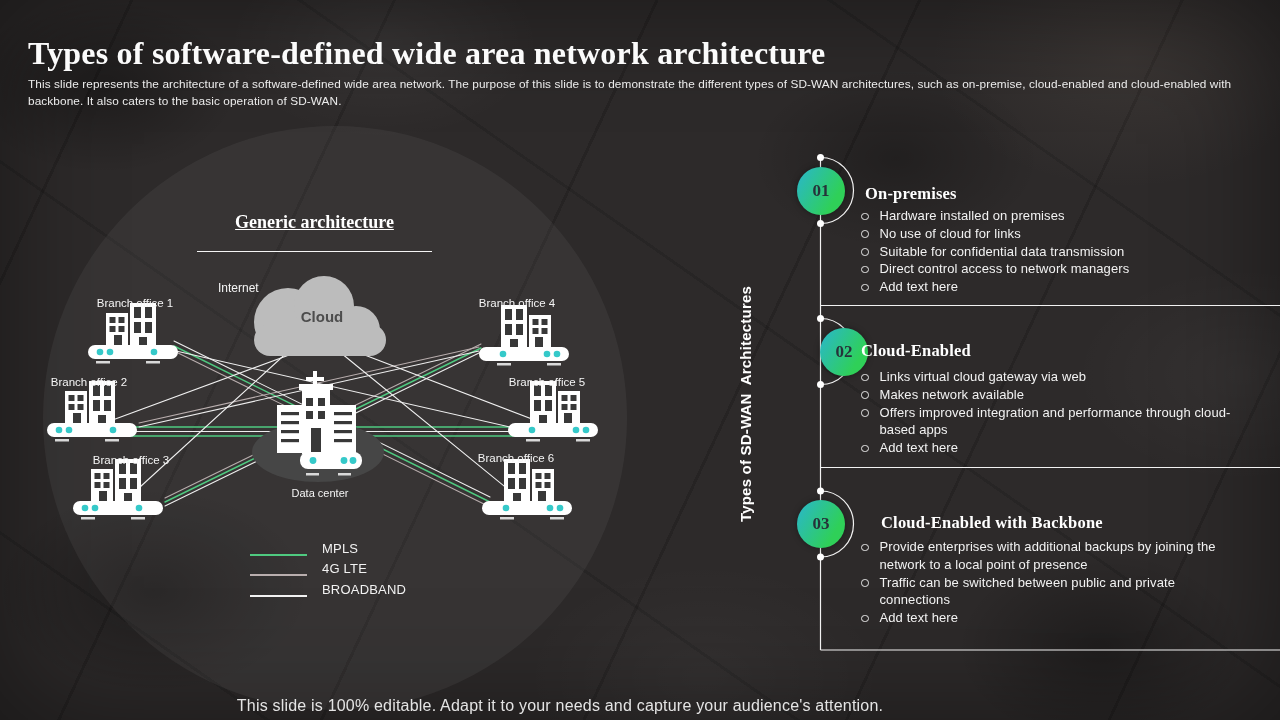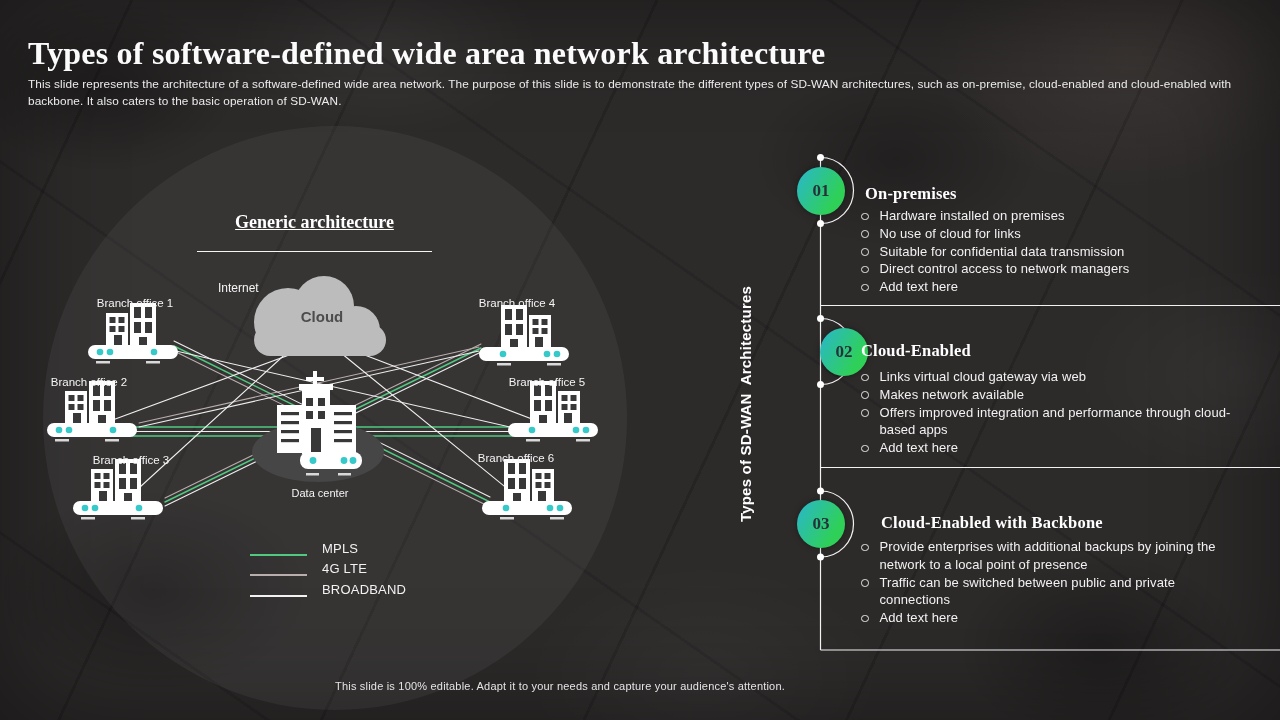--- a/index.html
+++ b/index.html
@@ -71,21 +71,21 @@
     white-space:nowrap;letter-spacing:0.2px;
   }
   ul.tl-bullets{list-style:none;margin:0;padding:0;width:386px;}
   ul.tl-bullets li{display:flex;align-items:flex-start;line-height:17.8px;}
   .o-marker{
     flex:0 0 auto;width:5.5px;height:5.5px;border:1.2px solid #e8e8e8;border-radius:50%;
     margin:5.5px 11px 0 1px;
   }
   .tl-text{font-size:13px;color:#f2f2f2;letter-spacing:0.1px;}
   
-  .footer{left:0;top:680px;width:1120px;text-align:center;font-size:11px;color:#e4e4e4;letter-spacing:0.2px;}
+  .footer{left:0;top:697px;width:1120px;text-align:center;font-size:16px;color:#e4e4e4;letter-spacing:0.2px;}
 </style>
 </head>
 <body>
 
 <div class="slide">
 
   <h1 class="abs title">Types of software-defined wide area network architecture</h1>
   <p class="abs desc">This slide represents the architecture of a software-defined wide area network. The purpose of this slide is to demonstrate the different types of SD-WAN architectures, such as on-premise, cloud-enabled and cloud-enabled with backbone. It also caters to the basic operation of SD-WAN.</p>
 
   <svg class="overlay" width="1280" height="720" viewBox="0 0 1280 720">

